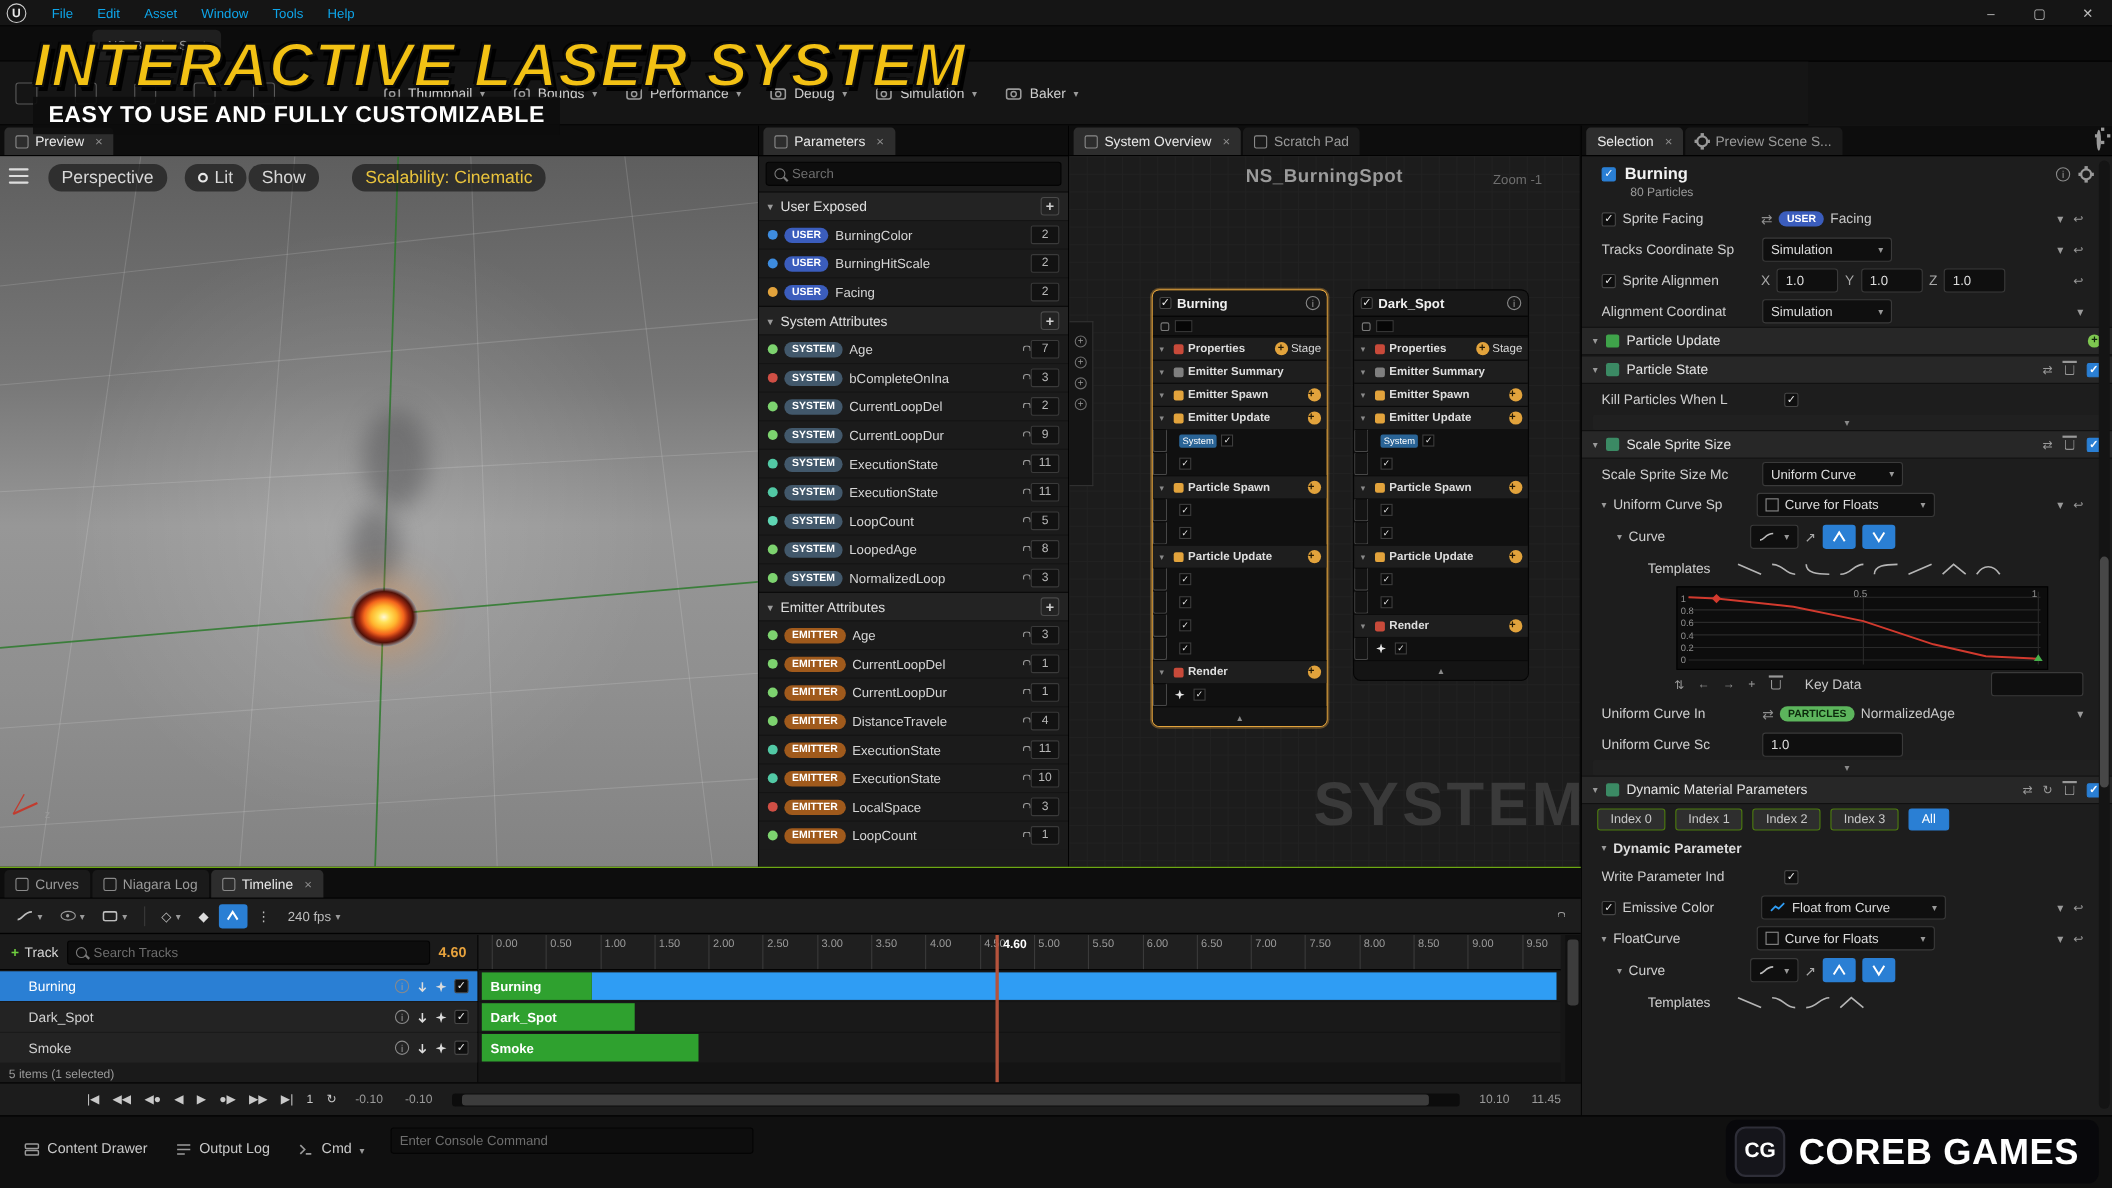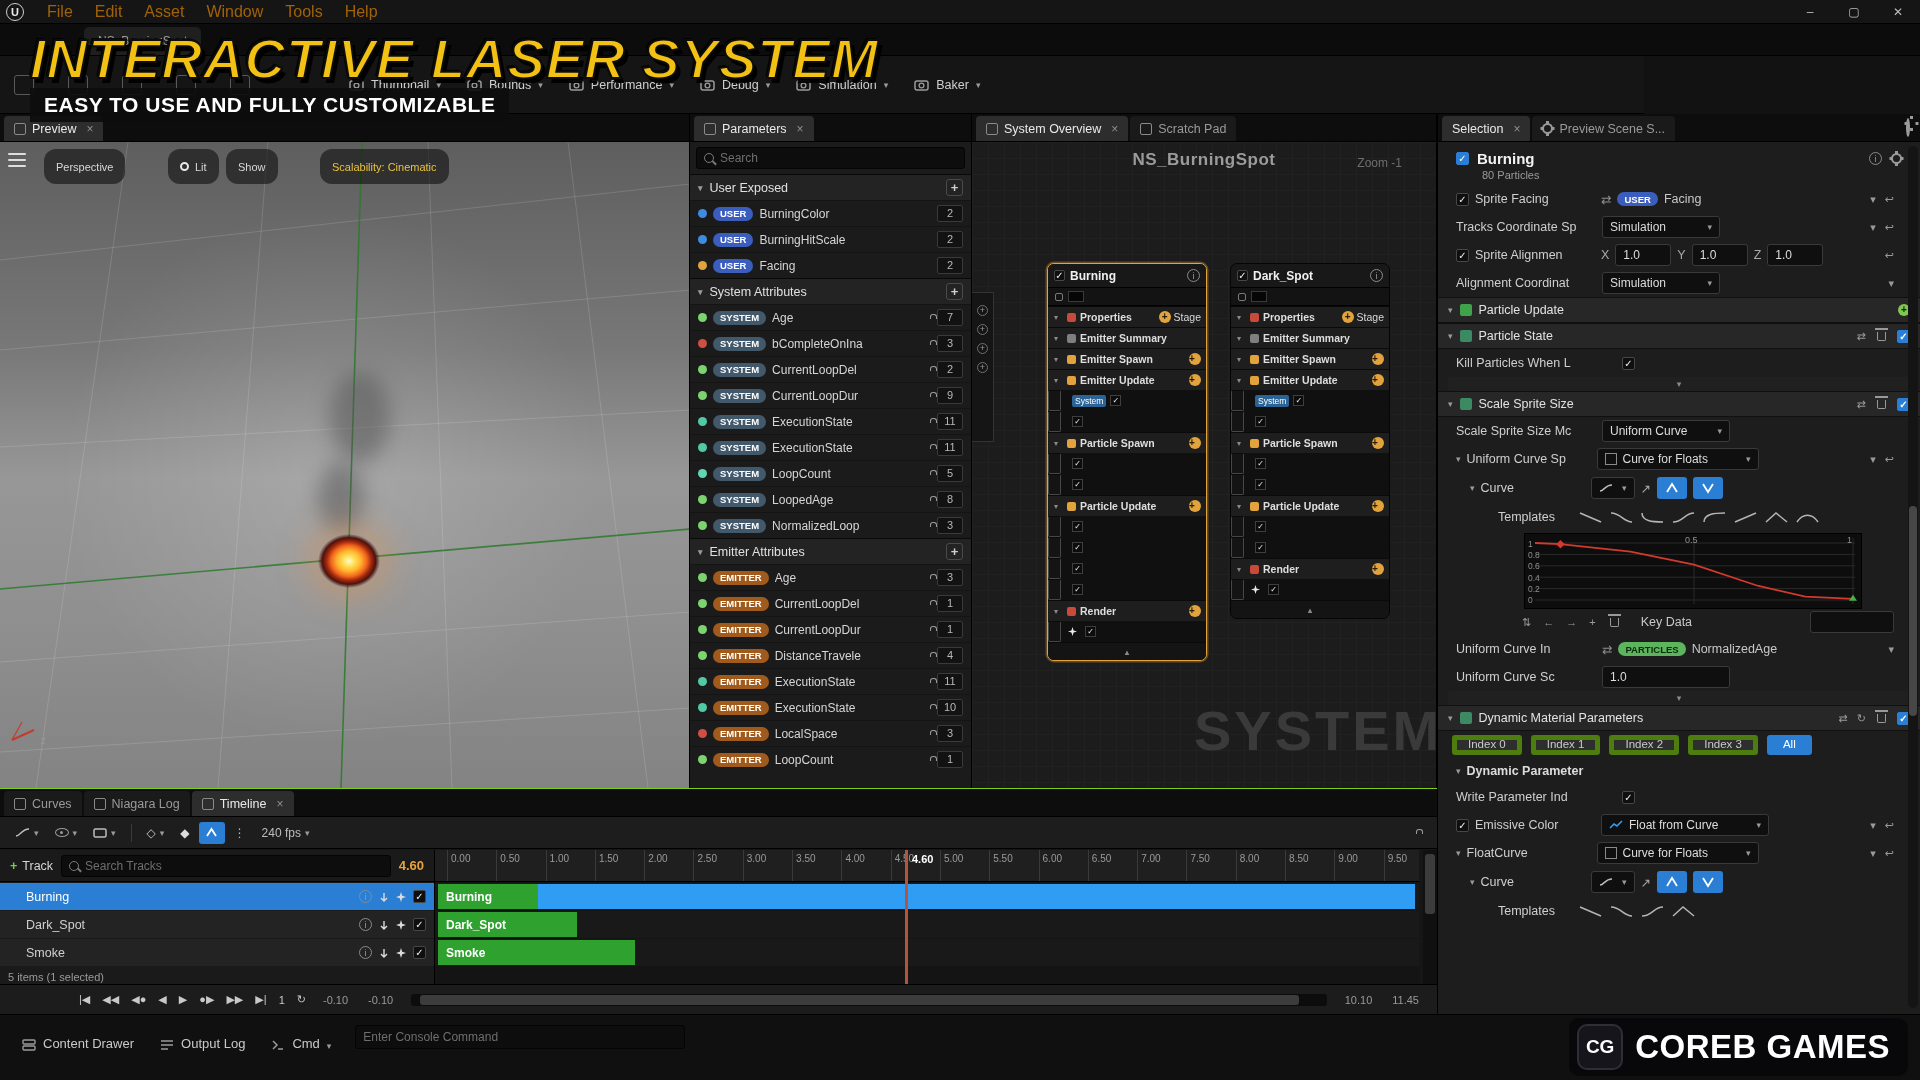--- a/index.html
+++ b/index.html
@@ -5,21 +5,21 @@
 *{box-sizing:border-box;margin:0;padding:0}
 html,body{width:1920px;height:1080px;overflow:hidden}
 body{position:relative;background:#121212;font-family:"Liberation Sans",sans-serif;color:#c8c8c8;font-size:13px}
 .abs{position:absolute}
 .grow{flex:1}
 b,em,i{font-style:normal;font-weight:normal}
 
 
 #menubar{left:0;top:0;width:1920px;height:24px;background:#151515;border-bottom:1px solid #000;display:flex;align-items:center;gap:2px;padding-left:6px;z-index:5}
 .ue-logo{width:18px;height:18px;border-radius:50%;border:1.5px solid #cfcfcf;color:#e8e8e8;font-size:11px;font-weight:bold;text-align:center;line-height:16px;margin-right:10px}
-.menu-item{padding:0 11px;height:24px;line-height:24px;color:#a16207;font-size:16px}
+.menu-item{padding:0 11px;height:24px;line-height:24px;color:#0ea5e9;font-size:12px}
 #winctl{position:absolute;right:0;top:0;height:24px;display:flex}
 #winctl span{width:44px;text-align:center;line-height:24px;color:#bdbdbd;font-size:12px}
 #assettabs{left:0;top:24px;width:1920px;height:32px;background:#0c0c0c;border-bottom:1px solid #000;display:flex;align-items:flex-end;padding-left:84px;z-index:4}
 .assettab{height:28px;background:#1f1f1f;color:#9a9a9a;font-size:12px;padding:0 14px;line-height:28px;border-radius:5px 5px 0 0}
 #maintoolbar{left:0;top:56px;width:1644px;height:58px;background:#151515;border-bottom:1px solid #000;display:flex;align-items:center;z-index:4}
 .tbtn{display:flex;align-items:center;gap:7px;color:#cfcfcf;font-size:12.5px;padding:0 13px;height:34px}
 .tbtn .car,.car{font-size:9px;color:#9a9a9a}
 .ghost{opacity:.8;display:flex;gap:34px;padding-left:14px;margin-right:40px}
 .ghost i{width:20px;height:20px;border:1.5px solid #6a6a6a;border-radius:3px}
 
@@ -60,21 +60,21 @@
 input{background:transparent;border:none;outline:none;color:#cfcfcf;font-family:inherit;font-size:12px;width:100%}
 input::placeholder{color:#6e6e6e}
 .dd{background:#0f0f0f;border:1px solid #3a3a3a;border-radius:3px;height:22px;display:flex;align-items:center;padding:0 7px;gap:6px;font-size:12px;color:#ddd}
 .dd .car{margin-left:auto}
 .num{background:#0f0f0f;border:1px solid #3a3a3a;border-radius:3px;height:22px;display:flex;align-items:center;padding:0 7px;font-size:12px;color:#ddd}
 
 
 #preview{left:0;top:114px;width:690px;height:674px;background:#1a1a1a;border-right:1px solid #000}
 #viewport{position:absolute;left:0;top:28px;right:0;bottom:0;overflow:hidden;
 background:radial-gradient(circle at 48% 52%, rgba(255,255,255,.16), transparent 55%),linear-gradient(180deg,#5e5e5e 0%,#787878 32%,#979797 52%,#8f8f8f 75%,#838383 100%)}
-.vp-pill{position:absolute;height:35px;border-radius:12px;background:rgba(8,8,8,.55);color:#d8d8d8;font-size:11px;display:flex;align-items:center;gap:6px;padding:0 12px;top:7px}
+.vp-pill{position:absolute;height:25px;border-radius:12px;background:rgba(8,8,8,.55);color:#d8d8d8;font-size:16px;display:flex;align-items:center;gap:6px;padding:0 12px;top:7px}
 .ham{position:absolute;left:8px;top:11px;width:18px;height:14px;display:flex;flex-direction:column;justify-content:space-between}
 .ham i{height:2px;background:#ddd;border-radius:1px}
 .sunic{width:9px;height:9px;border-radius:50%;border:2px solid #e8e8e8}
 #spot{position:absolute;left:318px;top:392px;width:62px;height:54px;border-radius:50%;
 background:radial-gradient(closest-side,#fff8d8 0%,#ffe25a 18%,#ffb52e 38%,#f3641c 58%,#a02a10 72%,#511108 86%,rgba(40,10,5,0) 100%);
 box-shadow:0 0 34px 8px rgba(255,140,40,.35)}
 .smoke{position:absolute;border-radius:50%;background:rgba(82,82,84,.5);filter:blur(10px)}
 #gizmo{position:absolute;left:8px;top:576px;color:#9a9a9a;font-size:10px}
 
 
@@ -136,21 +136,21 @@
 .ssearch{margin:2px 10px 6px 10px}
 .srow{display:flex;align-items:center;gap:6px;padding:0 26px 0 18px;height:28px;font-size:12.5px}
 .srow .lbl{width:140px;flex:none;white-space:nowrap;overflow:hidden;color:#cfcfcf}
 .srow .ctrl{display:flex;align-items:center;gap:6px;flex:1}
 .endic{margin-left:auto;display:flex;align-items:center;gap:9px;color:#9a9a9a;font-size:11px}
 .ssec{display:flex;align-items:center;gap:7px;height:26px;background:#272727;padding:0 10px;font-weight:bold;font-size:12.5px;color:#e3e3e3;border-top:1px solid #101010;border-bottom:1px solid #101010}
 .sicon{width:12px;height:12px;border-radius:2px;flex:none}
 .chev{height:14px;display:flex;align-items:center;justify-content:center;color:#8a8a8a;font-size:9px;background:#202020;margin:0 10px;border-radius:2px}
 .chip-ns{background:#3b5dbd;color:#fff;font-size:9.5px;font-weight:bold;border-radius:8px;padding:1.5px 7px;flex:none}
 .chip-ns.green{background:#5cb55c;color:#0c2a0c}
-.idxbtn{height:20px;padding:0 11px;border-radius:3px;background:#2e2e2e;border:5px solid #4d7c0f;font-size:11.5px;color:#c9c9c9;display:flex;align-items:flex-end}
+.idxbtn{height:20px;padding:0 11px;border-radius:3px;background:#2e2e2e;border:1px solid #4d7c0f;font-size:11.5px;color:#c9c9c9;display:flex;align-items:center}
 .idxbtn.active{background:#2a7fd4;color:#fff;border-color:#2a7fd4}
 .bluebtn{width:30px;height:22px;border-radius:3px;background:#2a7fd4;display:flex;align-items:center;justify-content:center;flex:none}
 .tplic{width:25px;height:15px;flex:none}
 .tplic path{stroke:#b5b5b5;stroke-width:1.5;fill:none}
 #curvewrap{position:relative;margin:2px 0 0 86px;width:338px;height:76px;background:#0d0d0d;border:1px solid #000}
 .ylab{position:absolute;left:3px;top:5px;bottom:3px;display:flex;flex-direction:column;justify-content:space-between;font-size:8.5px;color:#8f8f8f;z-index:2}
 .xlab{position:absolute;top:1px;font-size:9px;color:#8f8f8f;z-index:2}
 #selscroll{position:absolute;right:2px;top:32px;bottom:6px;width:10px;background:#141414;border-radius:5px}
 #selscroll i{position:absolute;left:1px;right:1px;top:360px;height:210px;background:#474747;border-radius:4px}
 

